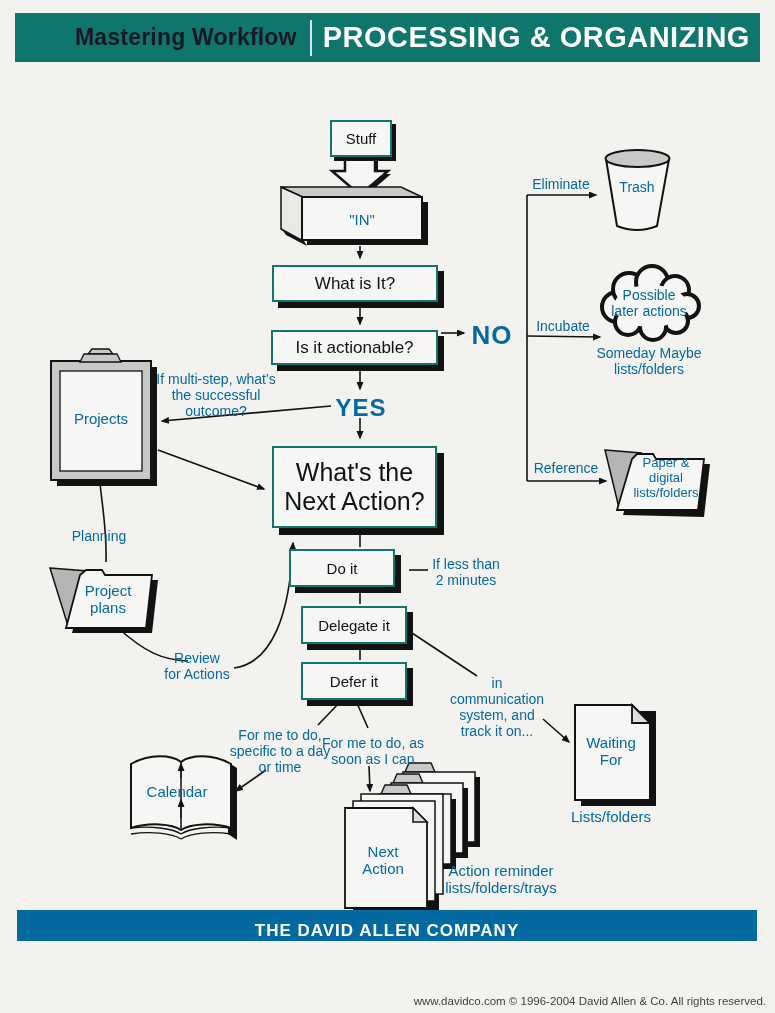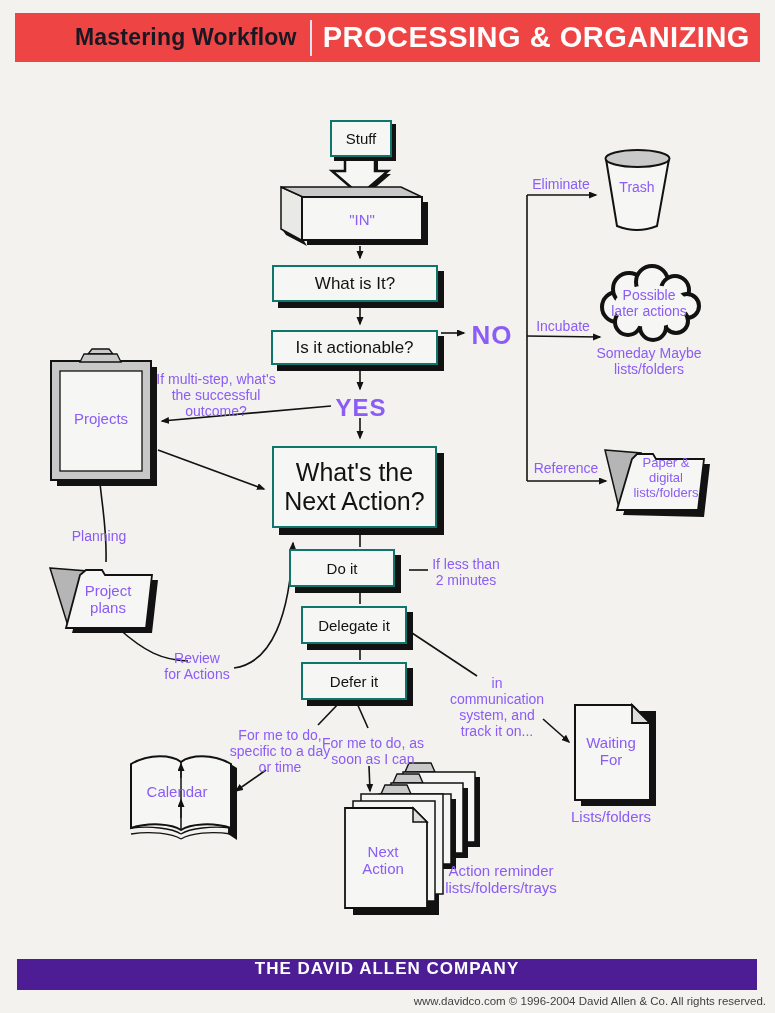--- a/index.html
+++ b/index.html
@@ -1,33 +1,33 @@
 <!DOCTYPE html>
 <html><head>
 <meta charset="utf-8">
 <style>
   html,body{margin:0;padding:0;}
   body{background:#e8e7e4;font-family:"Liberation Sans",sans-serif;}
   .page{position:relative;width:775px;height:1013px;background:#f3f2ee;overflow:hidden;margin:0 auto;}
-  .hdr{position:absolute;left:15px;top:13px;width:745px;height:49px;background:#ef4444;display:flex;align-items:center;}
+  .hdr{position:absolute;left:15px;top:13px;width:745px;height:49px;background:#0f766e;display:flex;align-items:center;}
   .hdr .brand{margin-left:60px;font-size:23px;font-weight:bold;color:#181822;letter-spacing:.2px;}
   .hdr .divider{width:2px;height:36px;background:#d9e4f1;margin:0 11px 0 13px;}
   .hdr .title{font-size:29px;font-weight:bold;color:#fdfdfd;letter-spacing:.5px;white-space:nowrap;}
   svg.layer{position:absolute;left:0;top:0;}
   .box{position:absolute;background:#f6f6f4;border:2px solid #0f766e;box-shadow:6px 6px 0 #121212;
        display:flex;align-items:center;justify-content:center;text-align:center;color:#121212;
        white-space:pre-line;box-sizing:border-box;}
-  .lbl{position:absolute;transform:translateX(-50%);text-align:center;color:#8b5cf6;white-space:pre-line;line-height:1.14;}
+  .lbl{position:absolute;transform:translateX(-50%);text-align:center;color:#0369a1;white-space:pre-line;line-height:1.14;}
   .b26{font-size:26px;font-weight:bold;letter-spacing:1px;}
   .b24{font-size:24px;font-weight:bold;letter-spacing:1px;}
   .f15{font-size:15px;}
   .f14{font-size:14px;}
   .f13{font-size:13px;}
-  .band{position:absolute;left:17px;top:959px;width:740px;height:31px;background:#4c1d95;
-        display:flex;align-items:flex-start;justify-content:center;color:#fff;
+  .band{position:absolute;left:17px;top:910px;width:740px;height:31px;background:#0369a1;
+        display:flex;align-items:flex-end;justify-content:center;color:#fff;
         font-size:17px;font-weight:bold;letter-spacing:1px;}
   .copy{position:absolute;right:9px;top:995px;font-size:11.5px;color:#3f3f3f;}
 </style>
 </head>
 <body>
 
 <div class="page">
 
   <div class="hdr">
     <span class="brand">Mastering Workflow</span>

